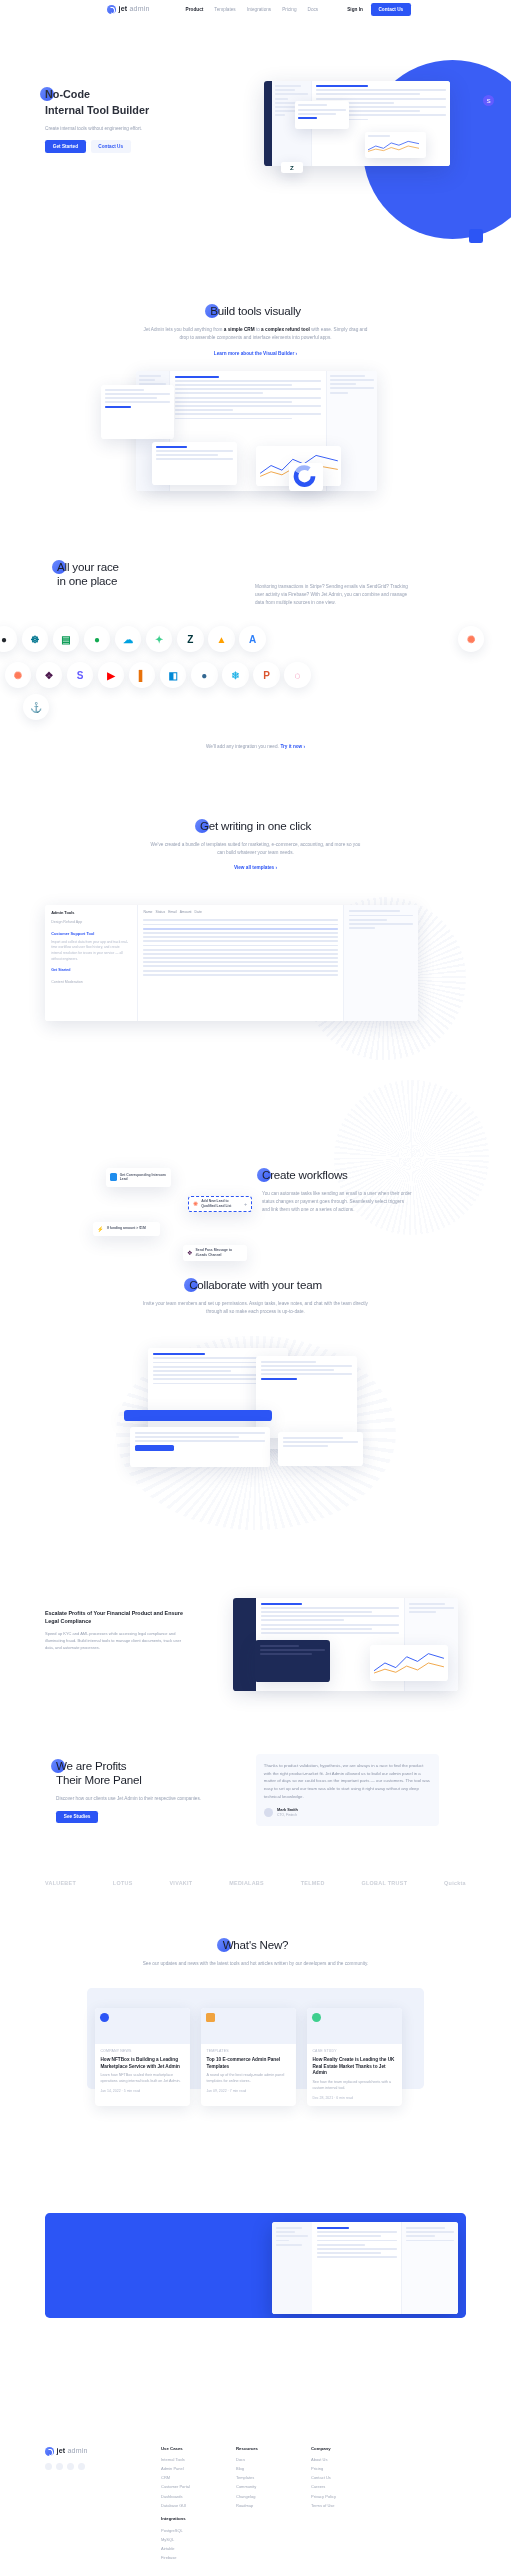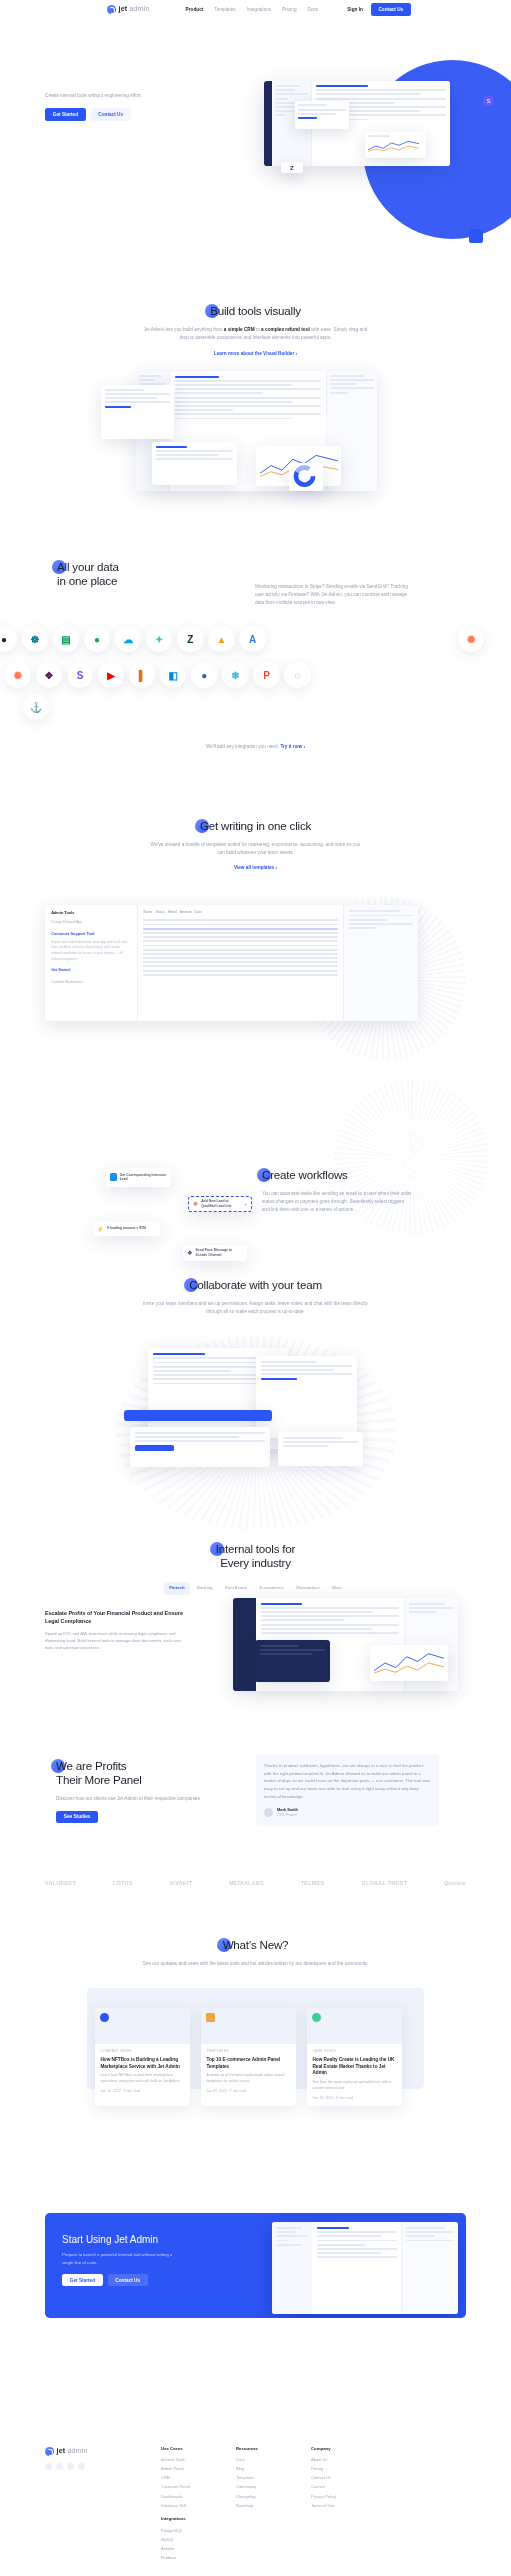--- a/index.html
+++ b/index.html
@@ -129,20 +129,24 @@
       <button class="btn btn-primary">Contact Us</button>
     </div>
   </div>
 
   <div class="sec" style="top:75px;height:179px;">
     <div class="blue-blob">
       
     </div>
 
     <div style="position:absolute;left:45px;top:11px;width:186px;">
+      <h1>
+        <span class="h-dot"><span>No-Code</span></span><br>
+        <span>Internal Tool Builder</span>
+      </h1>
       <p class="lede" style="margin-top:6.2px;">Create internal tools without engineering effort.</p>
       <div class="hero-actions">
         <button class="btn btn-primary">Get Started</button>
         <button class="btn btn-light">Contact Us</button>
       </div>
     </div>
 
     <div class="hero-shot">
       <div class="shot-rail"></div>
       <div class="shot-side">
@@ -250,21 +254,21 @@
       <svg width="31" height="26.4" viewBox="0 0 40 34">
         <circle cx="20" cy="17" r="11" fill="none" stroke="#2c55f5" stroke-width="6" stroke-dasharray="40 30"></circle>
         <circle cx="20" cy="17" r="11" fill="none" stroke="#9db4fb" stroke-width="6" stroke-dasharray="18 52" stroke-dashoffset="-40"></circle>
       </svg>
     </div>
   </div>
 
   <div class="sec" style="top:544px;">
     <div style="position:absolute;left:57px;top:15.5px;width:155px;">
       <h2>
-        <span class="h-dot"><span>All your data</span></span><br>
+        <span class="h-dot"><span>All your race</span></span><br>
         <span>in one place</span>
       </h2>
     </div>
     <p class="lede" style="position:absolute;left:255px;top:39px;width:159px;">Monitoring transactions in Stripe? Sending emails via SendGrid? Tracking user activity via Firebase? With Jet Admin, you can combine and manage data from multiple sources in one view.</p>
   </div>
 
   <div class="sec" style="top:626px;height:124px;">
     <div class="int-row" style="left:-9.3px;top:0;">
       <span class="int" style="color:#24292e">●</span>
       <span class="int" style="color:#00758f">☸</span>
@@ -414,34 +418,20 @@
         <div class="ln w100"></div>
       <div style="width:39px;height:6.2px;border-radius:1.6px;background:#2c55f5;margin-top:3.1px;"></div>
     </div>
     <div class="shot" style="left:278px;top:92px;width:85px;height:34px;padding:4.7px;">
       <div class="ln w80"></div>
         <div class="ln w100"></div>
         <div class="ln w60"></div>
     </div>
   </div>
 
-  <div class="sec center" style="top:1542px;">
-    <h2>
-      <span class="h-dot"><span>Internal tools for</span></span><br>
-      <span>Every industry</span>
-    </h2>
-    <div class="tabs" style="margin-top:11px;">
-      <span class="tab active">Fintech</span>
-      <span class="tab">Banking</span>
-      <span class="tab">Real Estate</span>
-      <span class="tab">E-commerce</span>
-      <span class="tab">Marketplace</span>
-      <span class="tab">More</span>
-    </div>
-  </div>
 
   <div class="sec" style="top:1598px;height:109px;">
     <div style="position:absolute;left:45px;top:11px;width:140px;">
       <div style="font-size:5.4px;font-weight:700;color:#1b1f2a;line-height:1.5;">Escalate Profits of Your Financial Product and Ensure Legal Compliance</div>
       <p class="lede" style="margin-top:6.2px;font-size:4px;">Speed up KYC and AML processes while accessing legal compliance and illuminating fraud. Build internal tools to manage client documents, track user data, and automate processes.</p>
     </div>
     <div class="shot" style="left:233px;top:0;width:225px;height:93px;display:flex;">
       <div style="width:23px;background:#1d2a57;"></div>
       <div style="flex:1;padding:4.7px;">
         <div class="ln w30 blue"></div>
@@ -544,28 +534,20 @@
       <div class="blog-body">
         <div class="blog-tag">CASE STUDY</div>
         <div class="blog-title">How Realty Create is Leading the UK Real Estate Market Thanks to Jet Admin</div>
         <div class="blog-text">See how the team replaced spreadsheets with a custom internal tool.</div>
         <div class="blog-foot">Dec 28, 2021  ·  6 min read</div>
       </div>
     </div>
   </div>
 
   <div class="cta" style="top:2213px;">
-    <div style="position:absolute;left:17px;top:18.6px;width:148px;">
-      <h3>Start Using Jet Admin</h3>
-      <p>Prepare to launch a powerful internal tool without writing a single line of code.</p>
-      <div class="cta-actions">
-        <button class="btn-white">Get Started</button>
-        <button class="btn-ghost">Contact Us</button>
-      </div>
-    </div>
     <div class="cta-shot">
       <div style="width:40px;background:#f6f8fd;padding:4.7px 3.9px;">
         <div class="ln w80"></div>
           <div class="ln w60"></div>
           <div class="ln w100"></div>
           <div class="ln w40"></div>
           <div class="ln w80"></div>
       </div>
       <div style="flex:1;padding:4.7px;">
         <div class="ln w40 blue"></div>

